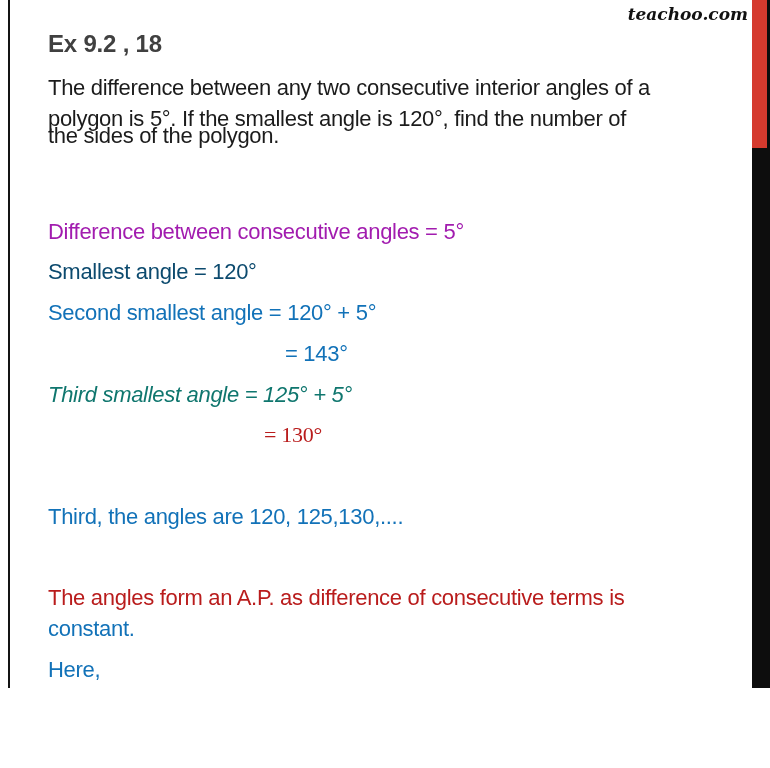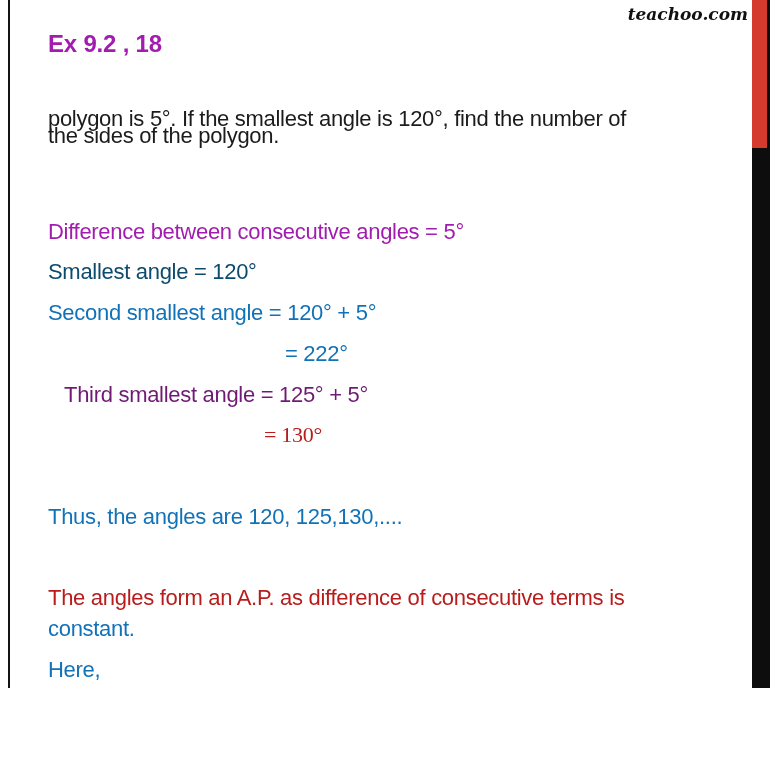--- a/index.html
+++ b/index.html
@@ -52,21 +52,21 @@
     font-size: 17px;
     color: #111111;
     letter-spacing: 0px;
   }
   .heading {
     position: absolute;
     left: 48px;
     top: 30px;
     font-size: 24px;
     font-weight: 700;
-    color: #a21caf;
+    color: #404040;
     letter-spacing: -0.2px;
     text-align: center;
   }
   .line {
     position: absolute;
     white-space: nowrap;
     font-size: 22px;
     letter-spacing: -0.3px;
   }
   .problem {
@@ -87,30 +87,31 @@
 <body>
 
 <div id="page">
 
   <div class="left-edge"></div>
 
   <div class="brand">teachoo.com</div>
 
   <div class="heading">Ex 9.2 , 18</div>
 
+  <div class="line problem" style="left:48px; top:75px;">The difference between any two consecutive interior angles of a</div>
   <div class="line problem" style="left:48px; top:106px;">polygon is 5°. If the smallest angle is 120°, find the number of</div>
   <div class="line problem" style="left:48px; top:123px;text-align:right;">the sides of the polygon.</div>
 
   <div class="line sol" style="left: 48px; top: 219px; color: #a21caf;">Difference between consecutive angles = 5°</div>
   <div class="line sol" style="left: 48px; top: 259px; color: #0c4a6e;">Smallest angle = 120°</div>
   <div class="line sol" style="left: 48px; top: 300px; color: rgb(18, 114, 184);">Second smallest angle = 120° + 5°</div>
-  <div class="line sol" style="left: 285px; top: 341px; color: rgb(18, 114, 184);">= 222°</div>
-  <div class="line sol" style="left: 64px; top: 382px; color: #701a75;">Third smallest angle = 125° + 5°</div>
+  <div class="line sol" style="left: 285px; top: 341px; color: rgb(18, 114, 184);">= 143°</div>
+  <div class="line sol" style="left: 48px; top: 382px; color: #0f766e; font-style: italic;">Third smallest angle = 125° + 5°</div>
   <div class="line sol" style="left: 264px; top: 422px; color: #b91c1c; font-family: Liberation Serif, serif;">= 130°</div>
-  <div class="line sol" style="left: 48px; top: 504px; color: rgb(18, 114, 184);">Thus, the angles are 120, 125,130,....</div>
+  <div class="line sol" style="left: 48px; top: 504px; color: rgb(18, 114, 184);">Third, the angles are 120, 125,130,....</div>
   <div class="line sol" style="left: 48px; top: 585px; color: #b91c1c;">The angles form an A.P. as difference of consecutive terms is</div>
   <div class="line sol" style="left: 48px; top: 616px; color: rgb(18, 114, 184); text-align: right;">constant.</div>
   <div class="line sol" style="left: 48px; top: 657px; color: rgb(18, 114, 184);">Here,</div>
   <div class="line sol" style="left: 48px; top: 712px; color: rgb(18, 114, 184);">first term = a = 120</div>
 
   <svg class="cursor" viewBox="0 0 18 26">
     <path d="M3 1 L3 19 L7.4 15.2 L10.2 22.2 L13 21 L10.2 14.2 L16 13.8 Z" fill="#ffffff" stroke="#555555" stroke-width="1.4" stroke-linejoin="round"></path>
   </svg>
 
   <div class="scroll-track" style="background: rgb(13, 13, 13);">

